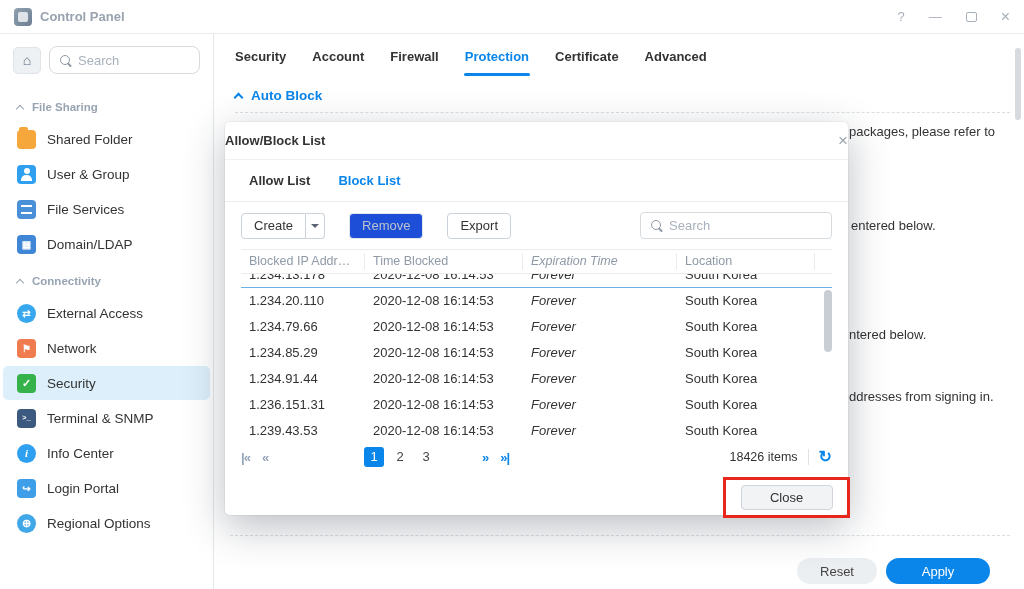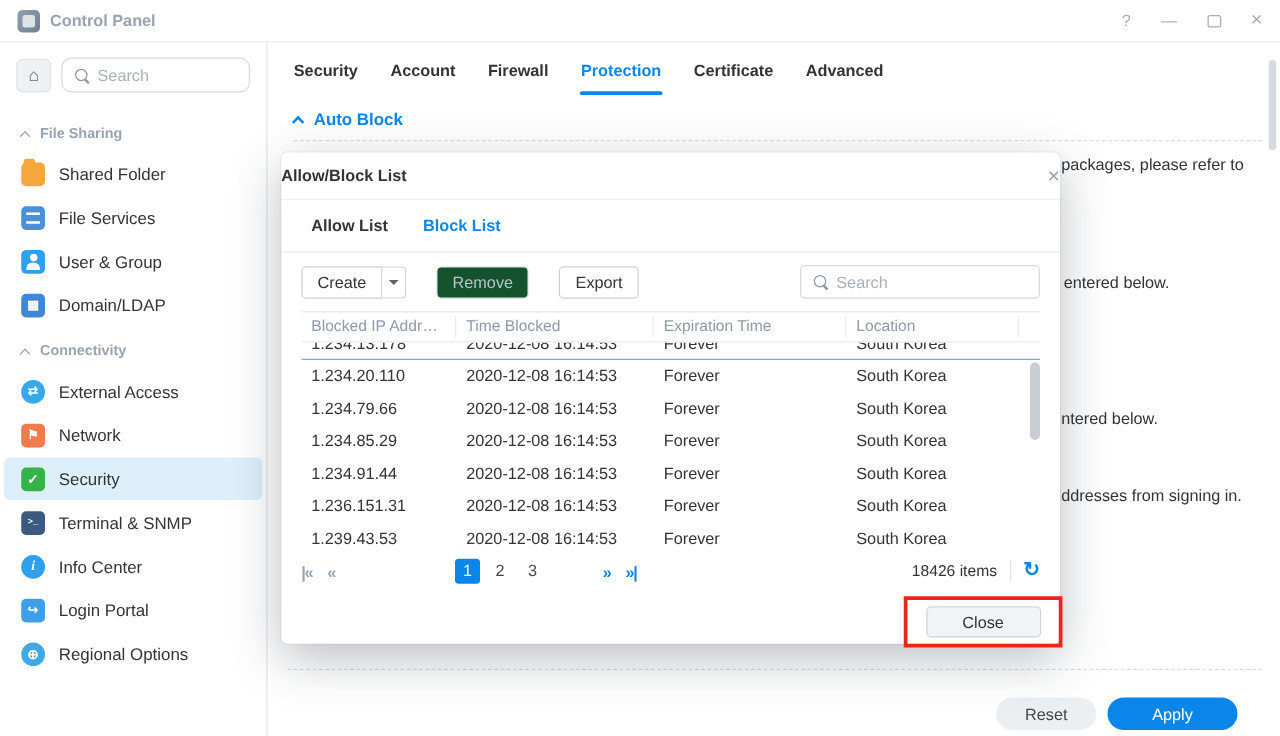--- a/index.html
+++ b/index.html
@@ -121,35 +121,35 @@
     height:26px; padding:0 12px; background:#fff; border:1px solid #ccd2d9; border-radius:4px;
     font-size:13px; color:#333; font-family:inherit; display:flex; align-items:center; cursor:default;
   }
   .split { display:flex; }
   .split .tb-btn.main-part { border-radius:4px 0 0 4px; }
   .split .drop-part {
     width:19px; height:26px; border:1px solid #ccd2d9; border-left:none; border-radius:0 4px 4px 0;
     background:#fff; display:flex; align-items:center; justify-content:center; cursor:default;
   }
   .caret-down { width:0; height:0; border-left:4px solid transparent; border-right:4px solid transparent; border-top:4.5px solid #5b6572; }
-  .tb-btn.disabled { background:#14532d; border-color:#e3e7eb; color:#b9c2cc; }
+  .tb-btn.disabled { background:#1d4ed8; border-color:#e3e7eb; color:#b9c2cc; }
   .dlg-search {
     margin-left:auto; width:192px; height:27px; border:1px solid #d6dbe0; border-radius:4px;
     display:flex; align-items:center; padding:0 9px; gap:6px;
   }
   .dlg-search input { border:none; outline:none; width:100%; font-size:13px; font-family:inherit; background:transparent; color:#333; }
   .dlg-search input::placeholder { color:#a8b1bb; }
 
   .tbl-head {
     margin:0 16px; height:25px; display:flex; align-items:center;
     border-top:1px solid #e8ecef; border-bottom:1px solid #e8ecef;
     color:#8f9aa7; font-size:12.5px; flex:none;
   }
   .th { padding-left:8px; border-right:1px solid #e8ecef; height:17px; line-height:17px; white-space:nowrap; overflow:hidden; text-overflow:ellipsis; }
-  .c-ip { width:124px; } .c-time { width:158px; } .c-exp { width:154px; } .c-loc { width:138px; }
+  .c-ip { width:124px; } .c-time { width:158px; } .c-exp { width:154px;font-style:italic; } .c-loc { width:138px; }
   .th.gutter { width:10px; border-right:none; padding:0; }
 
   .tbl-body { margin:0 16px; position:relative; height:170px; overflow:hidden; flex:none; }
   .tr { display:flex; height:26px; line-height:26px; font-size:13px; color:#333; }
   .td { padding-left:8px; white-space:nowrap; overflow:hidden; }
   .row-clip { height:14px; overflow:hidden; border-bottom:1px solid #6cb1e2; }
   .row-clip .tr { margin-top:-12px; }
   .tbl-scrollbar { position:absolute; right:0; top:2px; width:8px; height:160px; }
   .tbl-scrollbar .thumb { position:absolute; top:14px; width:8px; height:62px; background:#c9ced4; border-radius:4px; }
 
@@ -205,26 +205,26 @@
 
   <div class="side-section">
     <span class="chev-up-sm"></span>
     <span>File Sharing</span>
   </div>
   <div class="side-item">
     <span class="sicon icon-folder"></span>
     <span>Shared Folder</span>
   </div>
   <div class="side-item">
+    <span class="sicon icon-users"></span>
+    <span>User &amp; Group</span>
+  </div>
+  <div class="side-item">
     <span class="sicon icon-fileserv"></span>
     <span>File Services</span>
-  </div>
-  <div class="side-item">
-    <span class="sicon icon-users"></span>
-    <span>User &amp; Group</span>
   </div>
   <div class="side-item">
     <span class="sicon icon-domain">▦</span>
     <span>Domain/LDAP</span>
   </div>
 
   <div class="side-section">
     <span class="chev-up-sm"></span>
     <span>Connectivity</span>
   </div>

